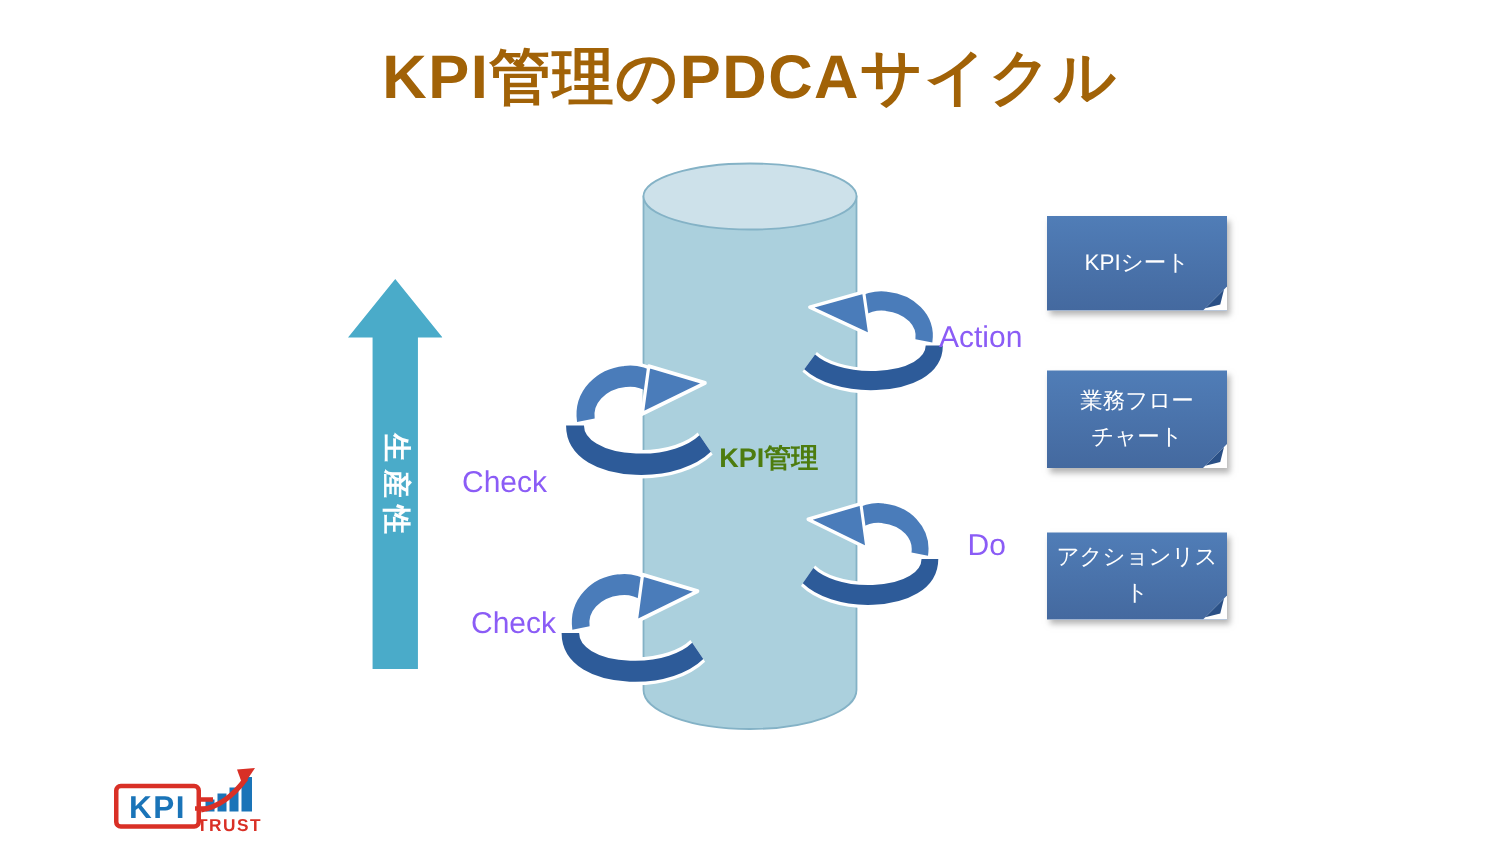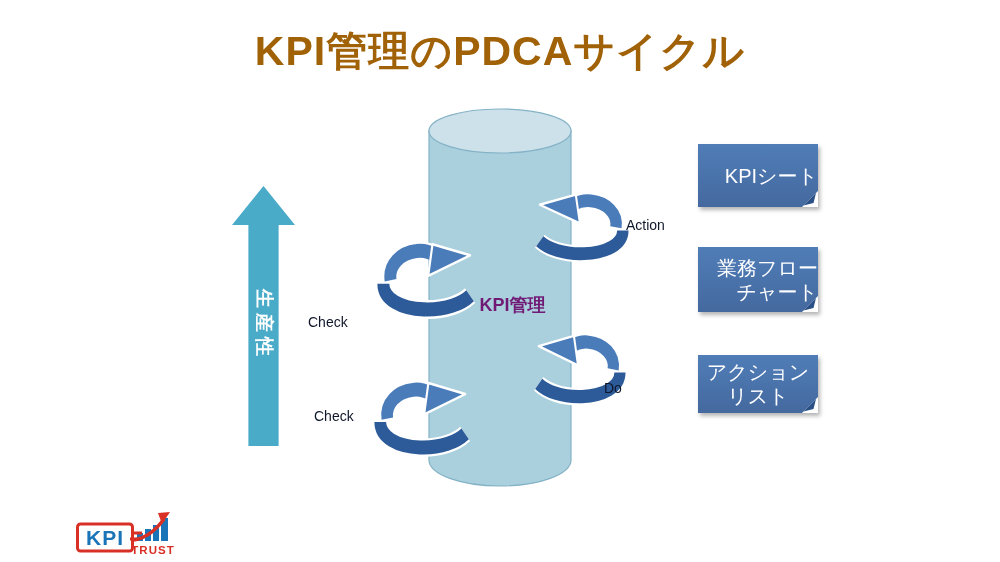--- a/index.html
+++ b/index.html
@@ -10,21 +10,21 @@
   }
   .title {
     position:absolute; left:0; right:0; top:24px;
     text-align:center; font-size:41px; font-weight:bold;
     color:#a16207; letter-spacing:1px;
   }
   
   .cyl { position:absolute; left:420px; top:105px; }
   .cyl-label {
     position:absolute; left:440px; top:293px; width:145px;
-    text-align:center; color:#701a75; font-weight:bold; font-size:18px;
+    text-align:center; color:#4d7c0f; font-weight:bold; font-size:18px;
   }
   
   .up-arrow {
     position:absolute; left:232px; top:186px; width:63px; height:260px;
     background:#4aabc9;
     clip-path:polygon(50% 0, 100% 15%, 74% 15%, 74% 100%, 26% 100%, 26% 15%, 0 15%);
   }
   .up-arrow-label {
     position:absolute; left:264px; top:325px;
     transform:translate(-50%,-50%) rotate(90deg);
@@ -32,32 +32,32 @@
     white-space:nowrap;
   }
   
   .swoosh { position:absolute; overflow:visible; }
   .swoosh.mirror { transform:scaleX(-1); }
   .sw-check  { left:379px; top:239px; width:94px; height:73px; }
   .sw-plan   { left:376px; top:378px; width:92px; height:72px; }
   .sw-action { left:537px; top:190px; width:90px; height:66px; }
   .sw-do     { left:536px; top:331px; width:88px; height:68px; }
   
-  .plabel { position:absolute; color:#0f172a; font-size:14px; line-height:21px; }
+  .plabel { position:absolute; color:#8b5cf6; font-size:20px; line-height:21px; }
   .lbl-check  { left:308px; top:267px;margin-top:45px; }
   .lbl-plan   { left:314px; top:406px; }
   .lbl-action { left:626px; top:215px; }
-  .lbl-do     { left:604px; top:354px;margin-top:24px; }
+  .lbl-do     { left:645px; top:354px; }
   
   .note {
     position:absolute; left:698px; width:120px;
     background:linear-gradient(180deg,#507db7 0%,#44699f 100%);
     box-shadow:2px 3px 4px rgba(120,120,120,0.55);
-    display:flex; flex-direction:column; align-items:flex-end; justify-content:center;
-    color:#ffffff; font-size:20px; line-height:24px; text-align:center;
+    display:flex; flex-direction:column; align-items:center; justify-content:center;
+    color:#ffffff; font-size:15px; line-height:24px; text-align:center;
   }
   .note-1 { top:144px; height:63px; }
   .note-2 { top:247px; height:65px; }
   .note-3 { top:355px; height:58px; }
   .fold { position:absolute; right:0; bottom:0; }
   
   .logo { position:absolute; left:76px; top:512px; }
 </style>
 </head>
 <body>

